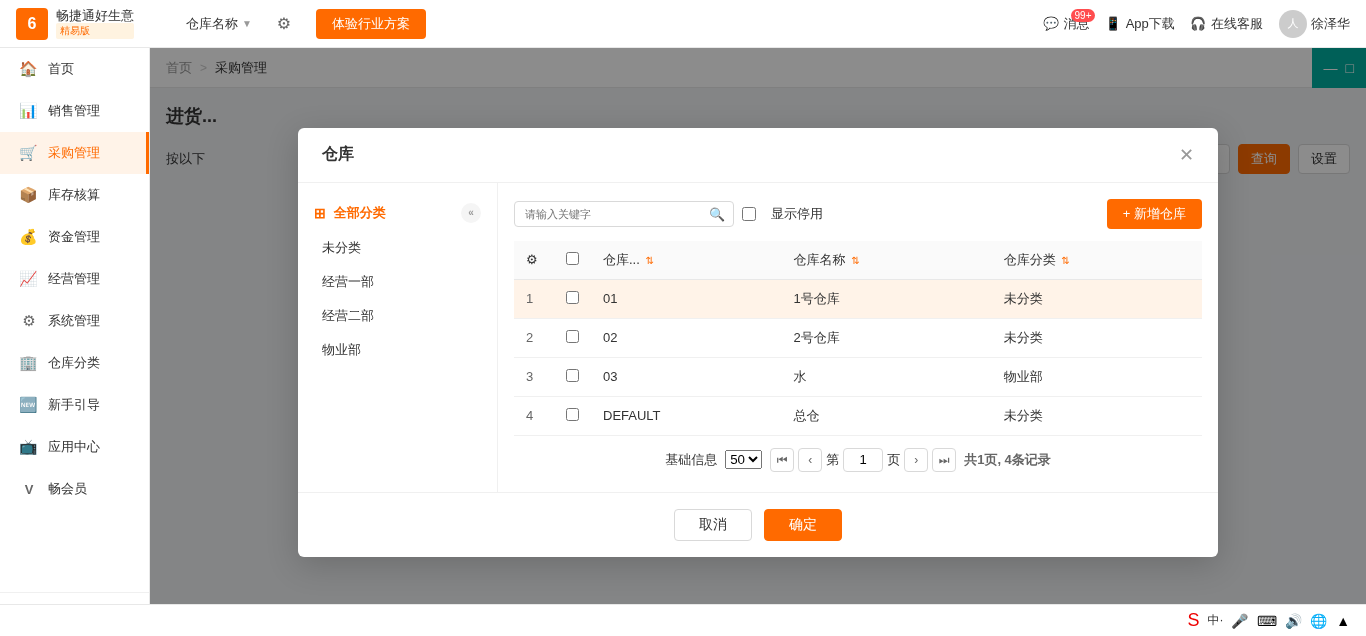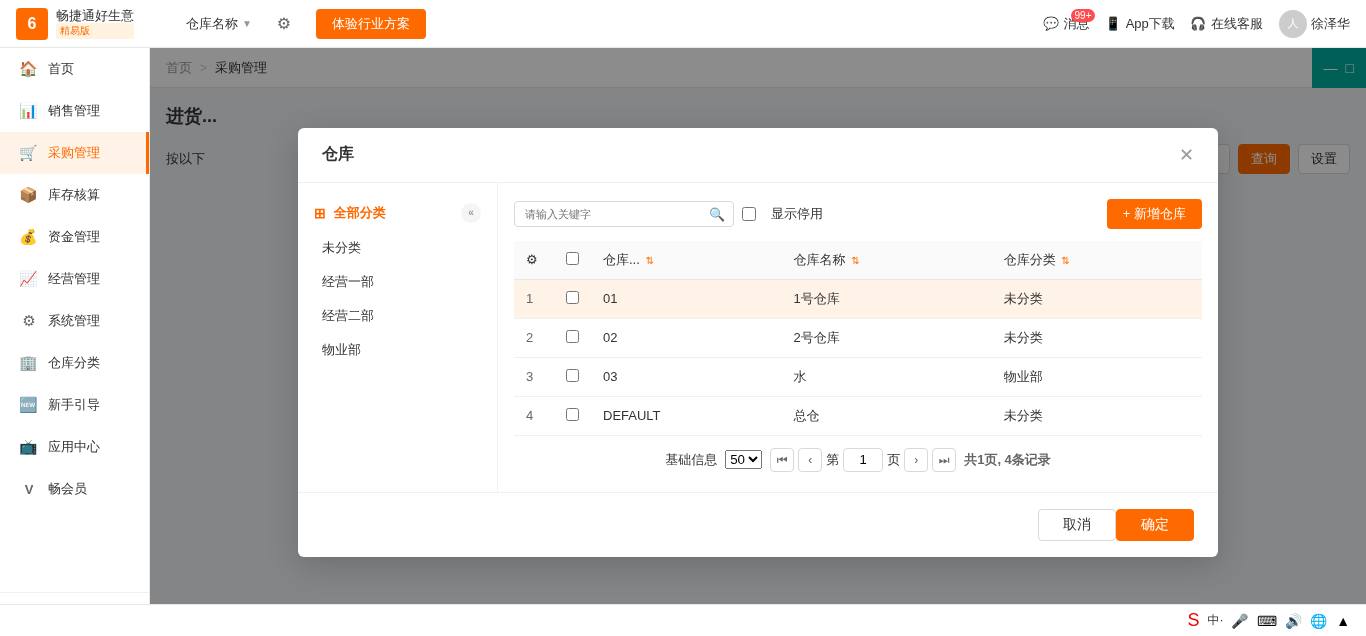--- a/index.html
+++ b/index.html
@@ -82,21 +82,21 @@
     .th-settings { width: 40px; }
 
     
     .modal-pagination { display: flex; align-items: center; justify-content: center; padding: 12px 0 4px; gap: 8px; font-size: 13px; color: #333; }
     .page-nav { display: flex; align-items: center; gap: 4px; }
     .page-nav-btn { width: 24px; height: 24px; display: flex; align-items: center; justify-content: center; border: 1px solid #d9d9d9; border-radius: 4px; cursor: pointer; color: #666; background: #fff; font-size: 12px; }
     .page-input { width: 40px; height: 24px; border: 1px solid #d9d9d9; border-radius: 4px; text-align: center; font-size: 13px; }
     .page-total { color: #666; font-weight: bold; }
 
     
-    .modal-footer { display: flex; align-items: center; justify-content: flex-end; gap: 0; padding: 16px 24px; border-top: 1px solid #f0f0f0; }
+    .modal-footer { display: flex; align-items: center; justify-content: center; gap: 12px; padding: 16px 24px; border-top: 1px solid #f0f0f0; }
     .footer-btn { padding: 6px 24px; border-radius: 4px; cursor: pointer; font-size: 14px; }
     .footer-btn-cancel { background: #fff; border: 1px solid #d9d9d9; color: #333; }
     .footer-btn-confirm { background: #ff6a00; border: 1px solid #ff6a00; color: #fff; }
 
     
     .bg-content { padding: 16px; }
     .bg-toolbar { display: flex; align-items: center; gap: 8px; margin-bottom: 12px; }
     .bg-btn { padding: 5px 12px; border: 1px solid #d9d9d9; border-radius: 4px; background: #fff; font-size: 13px; color: #333; }
     .bg-btn.orange { background: #ff6a00; color: #fff; border-color: #ff6a00; }
     .teal-btn { color: #fff; font-size: 14px; cursor: pointer; }

